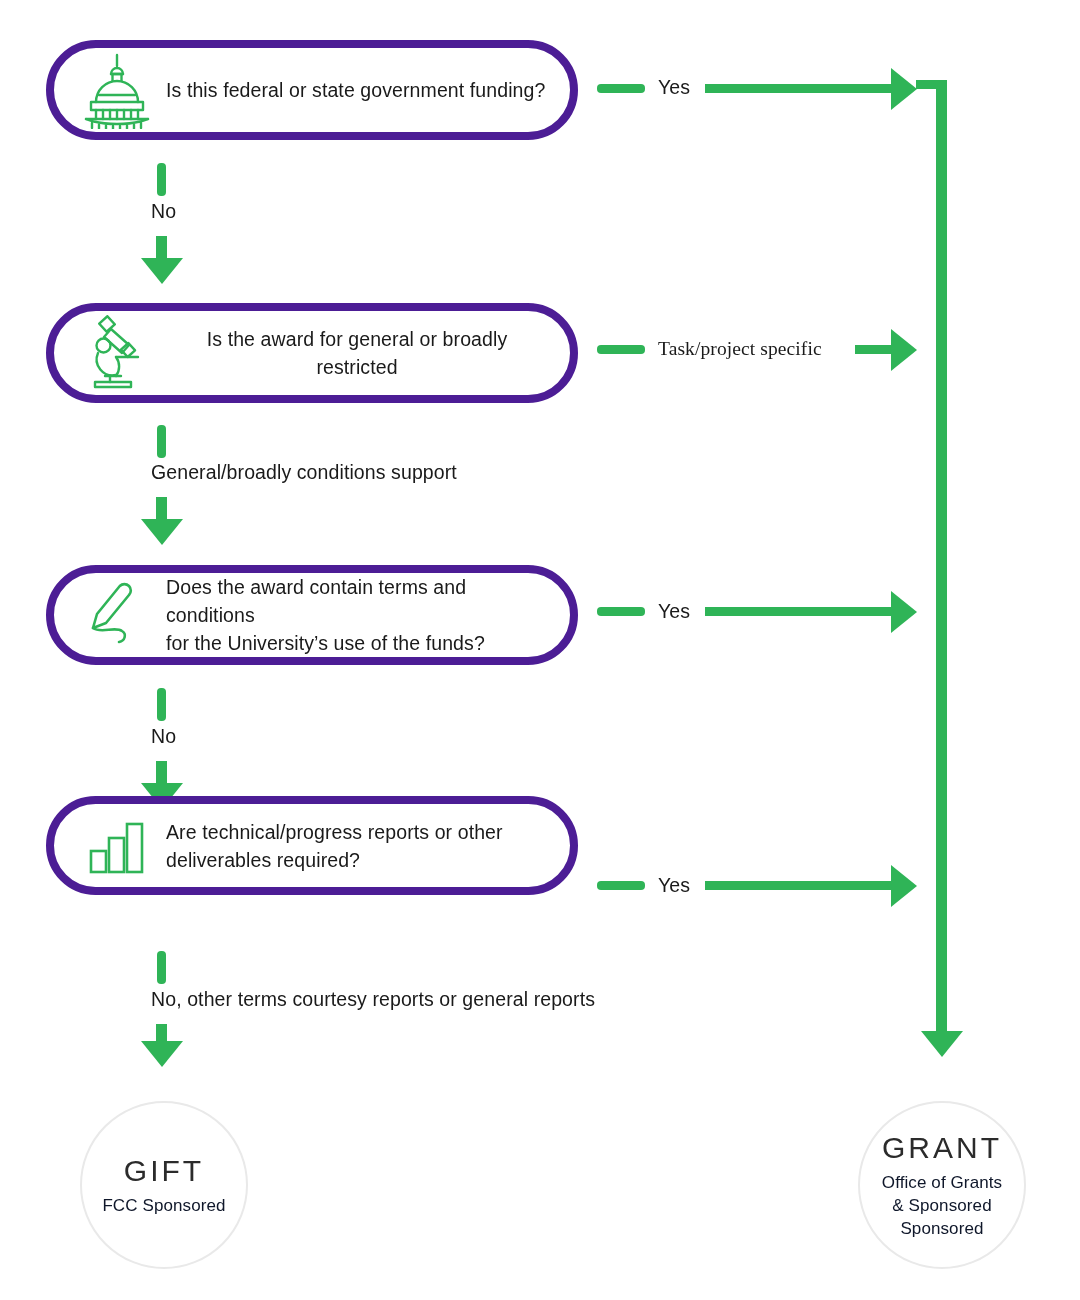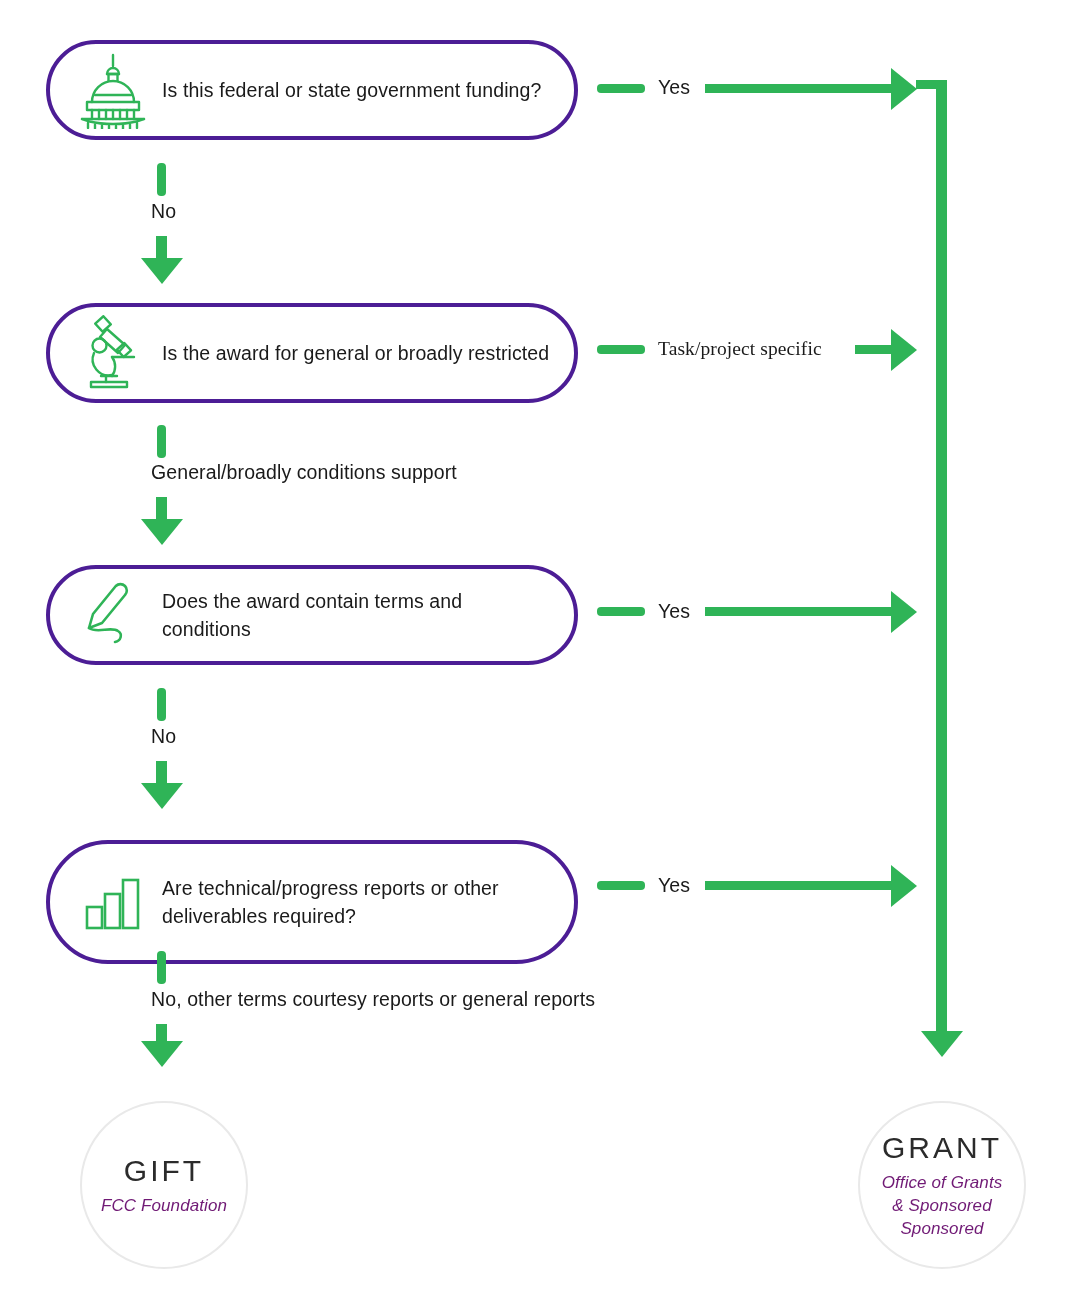--- a/index.html
+++ b/index.html
@@ -16,21 +16,21 @@
     width: 1080px;
     height: 1300px;
     background: #ffffff;
     overflow: hidden;
   }
 
   
   .qbox {
     position: absolute;
     box-sizing: border-box;
-    border: 4px solid #4c1d95;
+    border: 8px solid #4c1d95;
     border-radius: 64px;
     background: #ffffff;
     display: flex;
     align-items: center;
   }
   .qbox .ic {
     flex: 0 0 auto;
     width: 78px;
     height: 84px;
     margin-left: 24px;
@@ -118,24 +118,23 @@
   .circle .ctitle {
     font-size: 30px;
     font-weight: 300;
     letter-spacing: 3px;
     color: #2b2b2b;
     line-height: 34px;
     margin-bottom: 6px;
   }
   .circle .csub {
     font-size: 17px;
-    color: #701a75;
+    color: #0f172a;
     line-height: 23px;
     letter-spacing: 0.1px;
-    font-style: italic;
   }
 </style>
 </head>
 <body>
 
 <div id="canvas">
 
   <div class="qbox" style="left:46px; top:40px; width:532px; height:100px;">
     <div class="ic">
       <svg width="74" height="78" viewBox="0 0 74 78" fill="none" stroke="#2fb457" stroke-width="2.4" stroke-linecap="round" stroke-linejoin="round">
@@ -159,21 +158,21 @@
   <div class="stub-h" style="left:597px; top:84px; width:48px;"></div>
   <div class="elabel" style="left:658px; top:75px;">Yes</div>
   <div class="line-h" style="left:705px; top:84px; width:190px;"></div>
   <div class="arrow-r" style="left:891px; top:67.5px;"></div>
 
   <div class="stub-v" style="left:157px; top:163px; height:33px;"></div>
   <div class="elabel" style="left:151px; top:199px;">No</div>
   <div class="line-v" style="left:156px; top:236px; height:24px;"></div>
   <div class="arrow-d" style="left:141px; top:258px;"></div>
 
-  <div class="qbox" style="left:46px; top:303px; width:532px; height:100px;">
+  <div class="qbox" style="left:46px; top:303px; width:532px; height:100px;text-align:center;">
     <div class="ic">
       <svg width="72" height="76" viewBox="0 0 72 76" fill="none" stroke="#2fb457" stroke-width="2.4" stroke-linecap="round" stroke-linejoin="round">
         <rect x="20.5" y="3.5" width="11" height="11" transform="rotate(-42 26 9)"></rect>
         <path d="M30 14 L48 30 L41 38 L23 22 Z"></path>
         <rect x="42" y="30" width="10" height="10" transform="rotate(-42 47 35)"></rect>
         <circle cx="22.5" cy="30.5" r="7"></circle>
         <path d="M17 38 a16 16 0 0 0 18 22"></path>
         <path d="M35 42 h22"></path>
         <path d="M35 42 a16 16 0 0 1 0 19"></path>
         <path d="M24 61 h16"></path>
@@ -198,34 +197,35 @@
 
   <div class="qbox" style="left:46px; top:565px; width:532px; height:100px;">
     <div class="ic">
       <svg width="72" height="74" viewBox="0 0 72 74" fill="none" stroke="#2fb457" stroke-width="2.6" stroke-linecap="round" stroke-linejoin="round">
         <path d="M48 8 a6.5 6.5 0 0 0-9.2 0 L16 36 l-4 14 l13 -5 L48 17 a6.5 6.5 0 0 0 0 -9 Z"></path>
         <path d="M12 50 c8 6 22 -2 29 3 c5 3 3 10 -3 11"></path>
       </svg>
     </div>
     <div class="qtext">
       <div>Does the award contain terms and conditions</div>
+      <div>for the University’s use of the funds?</div>
     </div>
   </div>
 
   <div class="stub-h" style="left:597px; top:607px; width:48px;"></div>
   <div class="elabel" style="left:658px; top:599px;">Yes</div>
   <div class="line-h" style="left:705px; top:607px; width:190px;"></div>
   <div class="arrow-r" style="left:891px; top:590.5px;"></div>
 
   <div class="stub-v" style="left:157px; top:688px; height:33px;"></div>
   <div class="elabel" style="left:151px; top:724px;">No</div>
   <div class="line-v" style="left:156px; top:761px; height:24px;"></div>
   <div class="arrow-d" style="left:141px; top:783px;"></div>
 
-  <div class="qbox" style="left:46px; top:840px; width:532px; height:124px;">
+  <div class="qbox" style="left:46px; top:796px; width:532px; height:99px;">
     <div class="ic">
       <svg width="66" height="66" viewBox="0 0 66 66" fill="none" stroke="#2fb457" stroke-width="2.6" stroke-linejoin="miter">
         <rect x="7" y="38" width="15" height="21"></rect>
         <rect x="25" y="25" width="15" height="34"></rect>
         <rect x="43" y="11" width="15" height="48"></rect>
       </svg>
     </div>
     <div class="qtext">
       <div>Are technical/progress reports or other</div>
       <div>deliverables required?</div>
@@ -241,21 +241,21 @@
   <div class="elabel" style="left:151px; top:987px;">No, other terms courtesy reports or general reports</div>
   <div class="line-v" style="left:156px; top:1024px; height:19px;"></div>
   <div class="arrow-d" style="left:141px; top:1041px;"></div>
 
   <div class="corner" style="left:916px; top:79.5px; width:31px; height:9px; border-top-right-radius:5px;"></div>
   <div class="line-v" style="left:936px; top:79.5px; height:955px;"></div>
   <div class="arrow-d" style="left:920.5px; top:1031px;"></div>
 
   <div class="circle" style="left:80px; top:1101px; width:168px; height:168px;text-align:center;">
     <div class="ctitle">GIFT</div>
-    <div class="csub">FCC Foundation</div>
+    <div class="csub">FCC Sponsored</div>
   </div>
 
   <div class="circle" style="left:858px; top:1101px; width:168px; height:168px;">
     <div class="ctitle">GRANT</div>
     <div class="csub">
       <div>Office of Grants</div>
       <div>&amp; Sponsored</div>
       <div>Sponsored</div>
     </div>
   </div>

